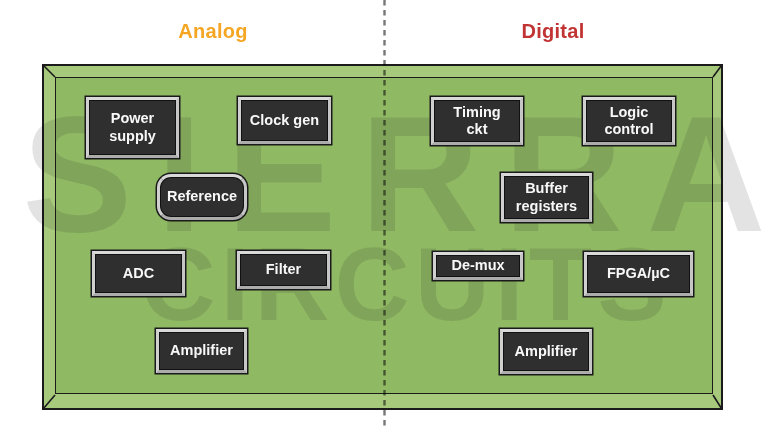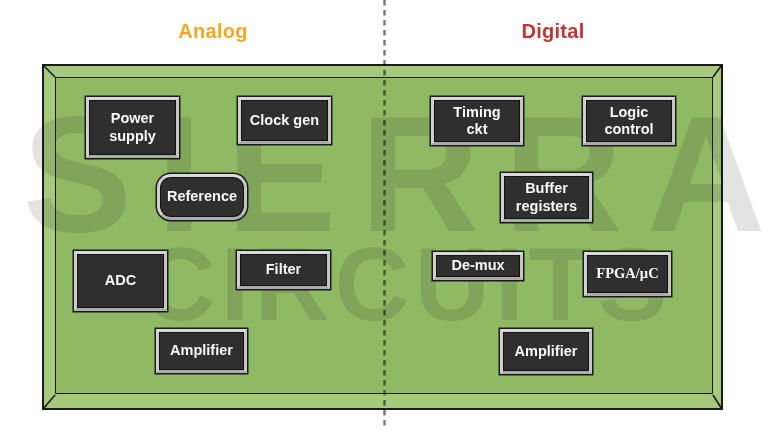--- a/index.html
+++ b/index.html
@@ -43,28 +43,28 @@
     box-shadow:0 0 0 1.5px #1A1A1A, inset 0 0 0 1px #111111;
     color:var(--chip-text,#F8F8F8);
     font-size:14.5px;font-weight:700;line-height:1.2;
     display:flex;align-items:center;justify-content:center;
     text-align:center;white-space:pre-line;
   }
   
   .c-power{left:86px;top:97px;width:93px;height:61px;}
   .c-clock{left:238px;top:97px;width:93px;height:47px;}
   .c-ref{left:157px;top:174px;width:90px;height:46px;border-radius:14px;}
-  .c-adc{left:74px;top:251px;width:93px;height:60px;}
+  .c-adc{left:92px;top:251px;width:93px;height:45px;}
   .c-filter{left:237px;top:251px;width:93px;height:38px;}
   .c-amp-a{left:156px;top:329px;width:91px;height:44px;}
   .c-timing{left:431px;top:97px;width:92px;height:48px;}
   .c-logic{left:583px;top:97px;width:92px;height:48px;}
   .c-buffer{left:501px;top:173px;width:91px;height:49px;}
   .c-demux{left:433px;top:252px;width:90px;height:28px;}
-  .c-fpga{left:584px;top:252px;width:87px;height:44px;font-family:Liberation Serif, serif;}
+  .c-fpga{left:584px;top:252px;width:109px;height:44px;}
   .c-amp-d{left:500px;top:329px;width:92px;height:45px;}
 </style>
 </head>
 <body>
 
 <div class="stage">
 
   <div class="title analog">Analog</div>
   <div class="title digital">Digital</div>
 

